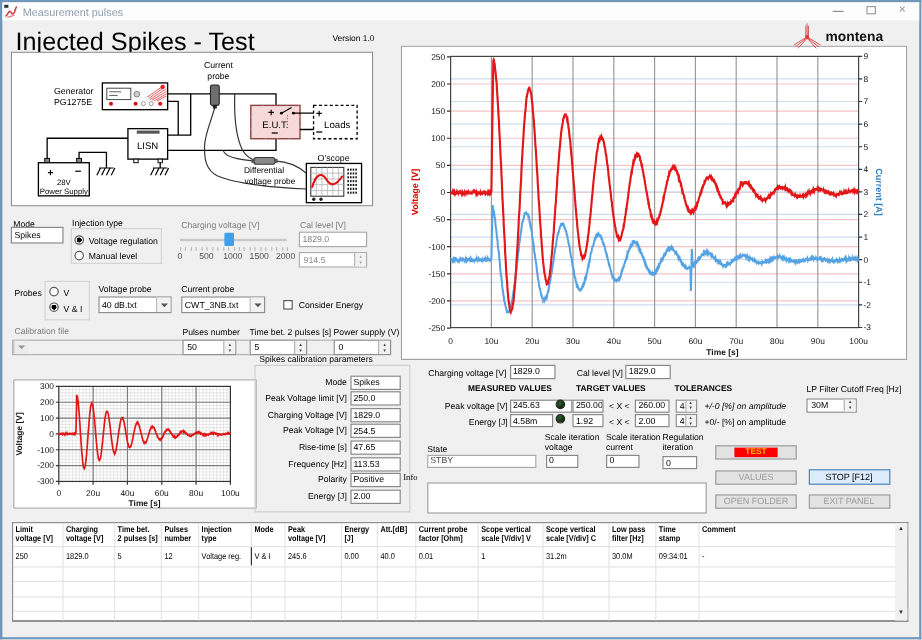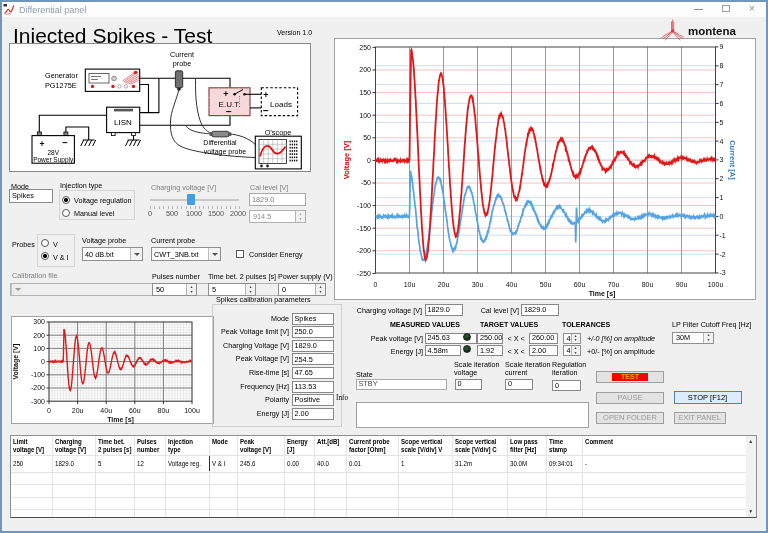--- a/index.html
+++ b/index.html
@@ -3,21 +3,21 @@
 <div class="abs" style="left:0;top:0;width:768px;height:2px;background:#7096ba"></div>
 <div class="abs" style="left:0;top:0;width:2px;height:533px;background:#7096ba"></div>
 <div class="abs" style="left:766px;top:0;width:2px;height:533px;background:#7096ba"></div>
 <div class="abs" style="left:0;top:531px;width:768px;height:2px;background:#7096ba"></div>
 <div class="abs" style="left:2px;top:2px;width:764px;height:15px;background:#fdfdfd"></div>
 <svg class="abs" style="left:3px;top:3px" width="13" height="13" viewBox="0 0 13 13">
     <rect x="0.5" y="1" width="3.5" height="2.5" fill="#333"></rect>
     <path d="M1.5,10.5 C3.5,10 4,6 5.5,6.5 C7,7 6.5,10 8.5,8 C10,6.5 9.5,3.5 11,2.5" stroke="#d43c3c" stroke-width="1.3" fill="none"></path>
     <path d="M3,11.5 C5,11 7.5,10.5 9,9.5" stroke="#e57777" stroke-width="0.9" fill="none"></path>
   </svg>
-<div class="abs" style="left:19px;top:4.5px;font-size:9px;color:#8f9dab">Differential panel</div>
+<div class="abs" style="left:19px;top:4.5px;font-size:9px;color:#8f9dab">Measurement pulses</div>
 <div class="abs" style="left:694px;top:8.5px;width:9px;height:1px;background:#8f8f8f"></div>
 <div class="abs" style="left:722px;top:5px;width:8px;height:7px;border:1px solid #9f9f9f"></div>
 <div class="abs" style="left:749px;top:4px;font-size:10px;color:#8f8f8f;line-height:9px">×</div>
 <div class="abs" style="left:13px;top:24px;font-size:21px;font-weight:normal;color:#000">Injected Spikes - Test</div>
 <div class="abs" style="left:277px;top:29px;font-size:7px;color:#000">Version 1.0</div>
 <svg class="abs" style="left:9px;top:43px" width="302" height="129" viewBox="0 0 302 129">
     <rect x="0.5" y="0.5" width="301" height="128" fill="#fff" stroke="#8a8a8a"></rect>
     <text x="36" y="35" font-size="7.3">Generator</text>
     <text x="36" y="44.5" font-size="7.3">PG1275E</text>
     <rect x="76.3" y="26.1" width="54.4" height="22.3" fill="#fff" stroke="#000" stroke-width="1.1"></rect>
@@ -439,24 +439,24 @@
   </div>
 <div class="lbl" style="left:454px;top:361px;">Scale iteration<br>voltage</div>
 <div class="box" style="left:454.5px;top:378.5px;width:27.5px;height:11px;">0</div>
 <div class="lbl" style="left:505px;top:361px;">Scale iteration<br>current</div>
 <div class="box" style="left:505px;top:378.5px;width:27.5px;height:11px;">0</div>
 <div class="lbl" style="left:552px;top:361px;">Regulation<br>iteration</div>
 <div class="box" style="left:552px;top:379.5px;width:29px;height:11.5px;">0</div>
 <div class="btn" style="left:596px;top:371px;width:68px;height:11.5px">
     <span style="background:#fb0000;color:#ffb400;font-weight:bold;font-size:7px;padding:1px 9px;line-height:6.5px">TEST</span>
   </div>
-<div class="btn dis" style="left:596px;top:392px;width:68px;height:11.5px">PAUSE</div>
+<div class="btn dis" style="left:596px;top:392px;width:68px;height:11.5px">VALUES</div>
 <div class="btn" style="left:673.5px;top:391px;width:68px;height:12.5px;background:#dcecfb;border:1.5px solid #4c85b9;color:#000">STOP [F12]</div>
 <div class="btn dis" style="left:596px;top:412px;width:68px;height:11.5px">OPEN FOLDER</div>
-<div class="btn dis" style="left:673.5px;top:412px;width:52px;height:11.5px">EXIT PANEL</div>
+<div class="btn dis" style="left:673.5px;top:412px;width:68px;height:11.5px">EXIT PANEL</div>
 <div class="lbl" style="left:336px;top:394px;font-family:Liberation Serif, serif;">Info</div>
 <div class="abs" style="left:355.5px;top:401.5px;width:233px;height:26.5px;background:#fff;border:1px solid #a0a0a0"></div>
 <div class="abs" style="left:10px;top:434.5px;width:747px;height:83.5px;background:#fff;border:1px solid #8f8f8f;border-bottom-color:#4c4c4c"></div>
 <div class="vline" style="left:52.1px;top:435.5px;height:81.5px"></div>
 <div class="vline" style="left:94.6px;top:435.5px;height:81.5px"></div>
 <div class="vline" style="left:133.6px;top:435.5px;height:81.5px"></div>
 <div class="vline" style="left:164.6px;top:435.5px;height:81.5px"></div>
 <div class="vline" style="left:208.6px;top:435.5px;height:81.5px"></div>
 <div class="vline" style="left:237.1px;top:435.5px;height:81.5px"></div>
 <div class="vline" style="left:283.6px;top:435.5px;height:81.5px"></div>

